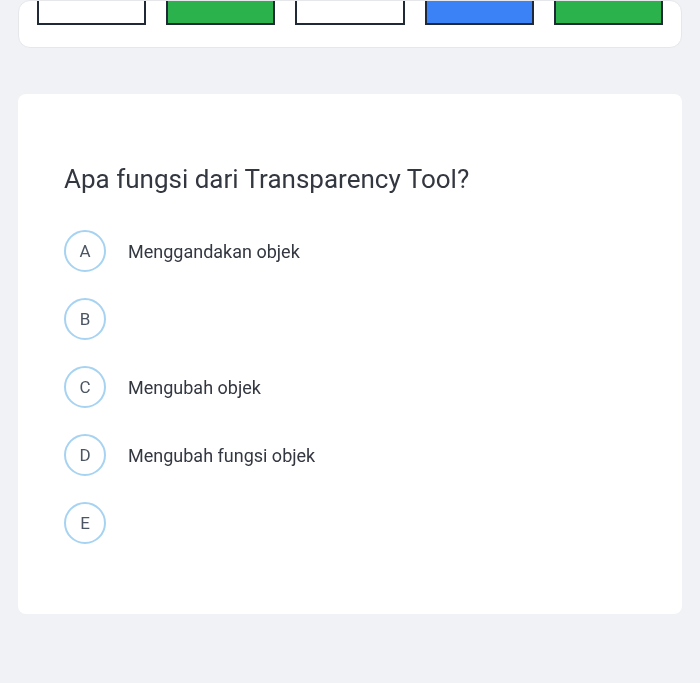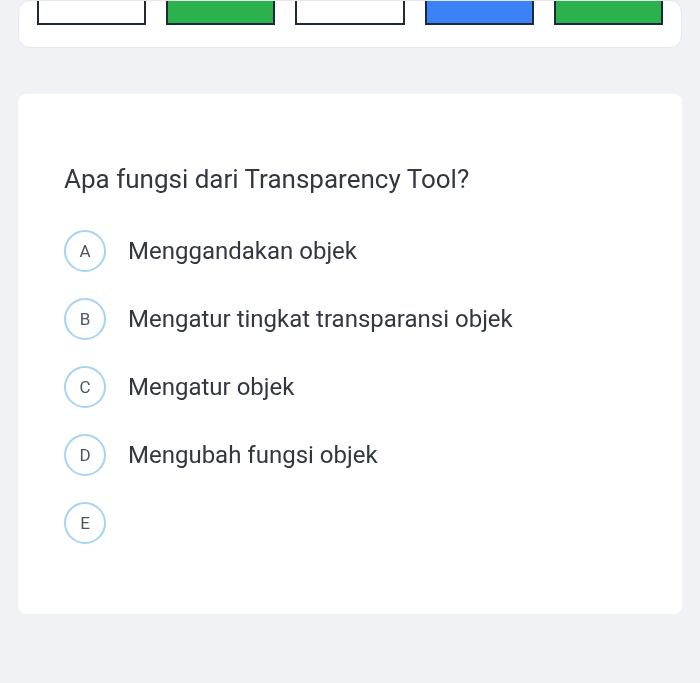--- a/index.html
+++ b/index.html
@@ -62,21 +62,21 @@
       border-radius: 50%;
       border: 2px solid #a7d3f2;
       display: flex;
       align-items: center;
       justify-content: center;
       font-size: 17px;
       color: #4b5563;
       flex-shrink: 0;
     }
     .option-text {
-      font-size: 24px;
+      font-size: 18px;
       color: #333740;
     }
   </style>
 </head>
 <body>
 
 <div class="card-top">
   <div class="swatch-row">
     <div class="swatch white"></div>
     <div class="swatch green"></div>
@@ -88,25 +88,24 @@
 
 <div class="card-question">
   <div class="question-text">Apa fungsi dari Transparency Tool?</div>
   <div class="options">
     <div class="option">
       <div class="option-circle">A</div>
       <div class="option-text">Menggandakan objek</div>
     </div>
     <div class="option">
       <div class="option-circle">B</div>
-      <div class="option-text">Mengatur tingkat transparansi objek</div>
     </div>
     <div class="option">
       <div class="option-circle">C</div>
-      <div class="option-text">Mengatur objek</div>
+      <div class="option-text">Mengubah objek</div>
     </div>
     <div class="option">
       <div class="option-circle">D</div>
       <div class="option-text">Mengubah fungsi objek</div>
     </div>
     <div class="option">
       <div class="option-circle">E</div>
     </div>
   </div>
 </div>

